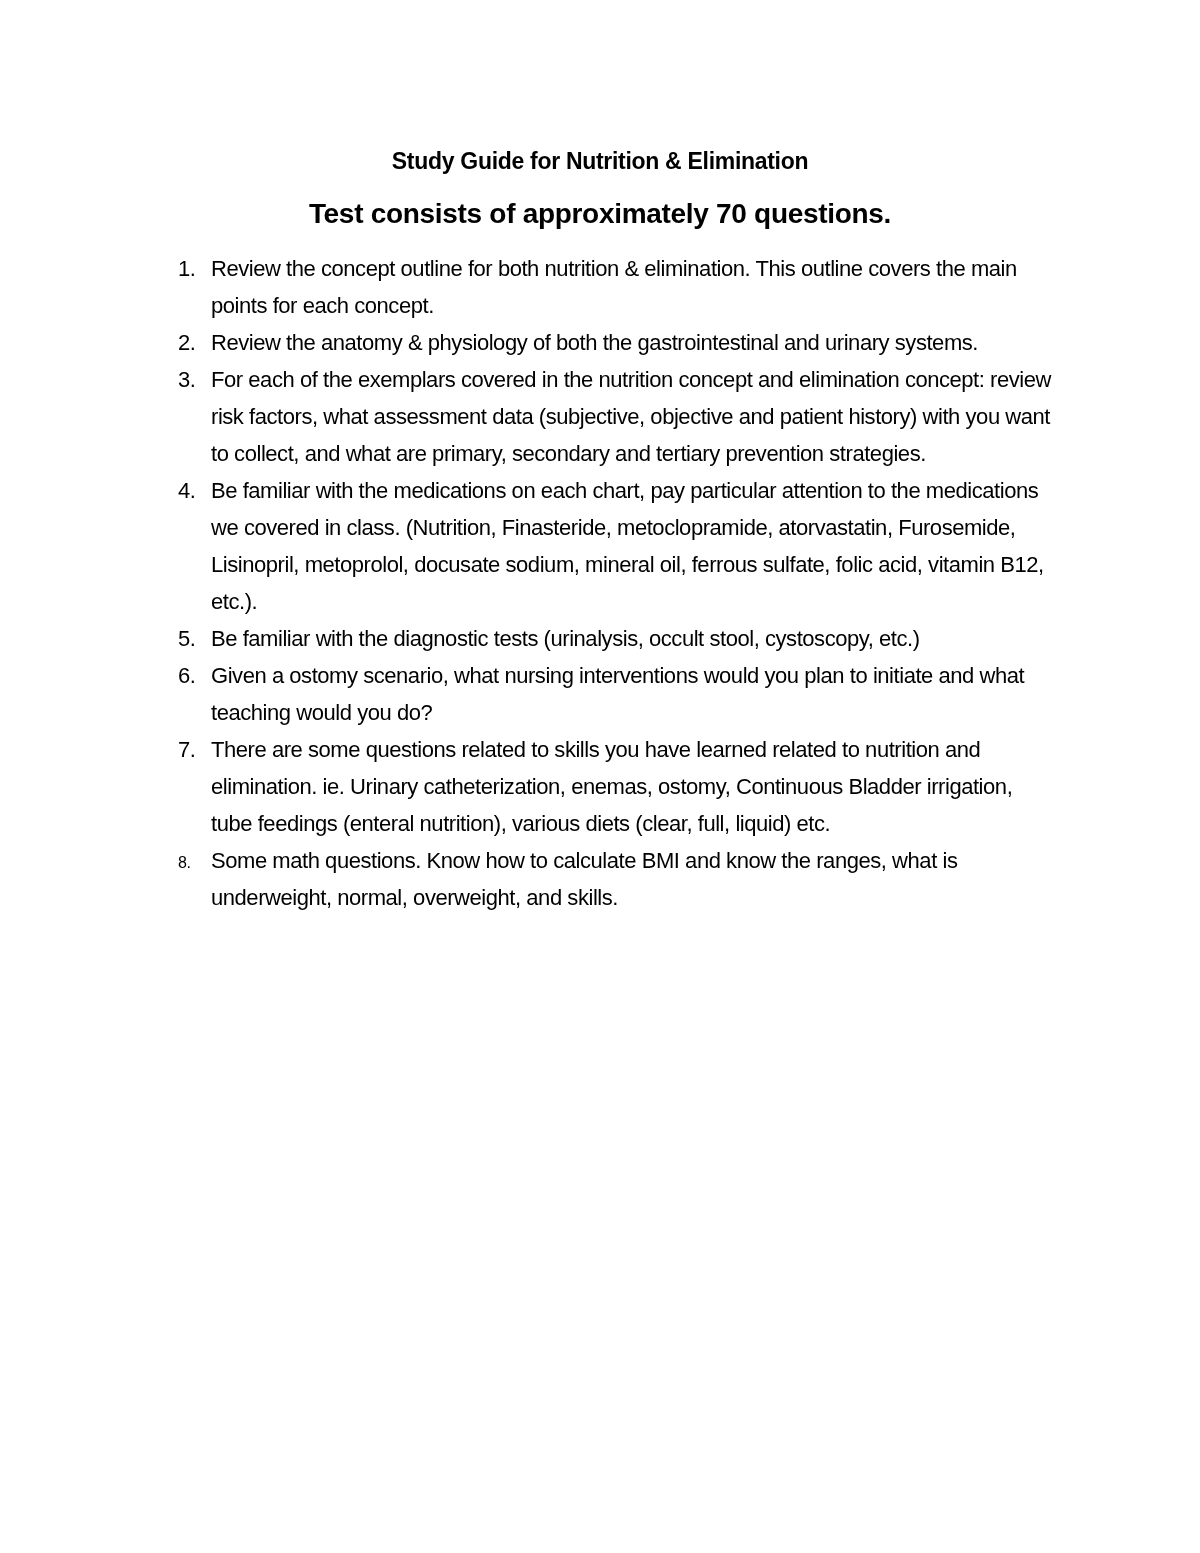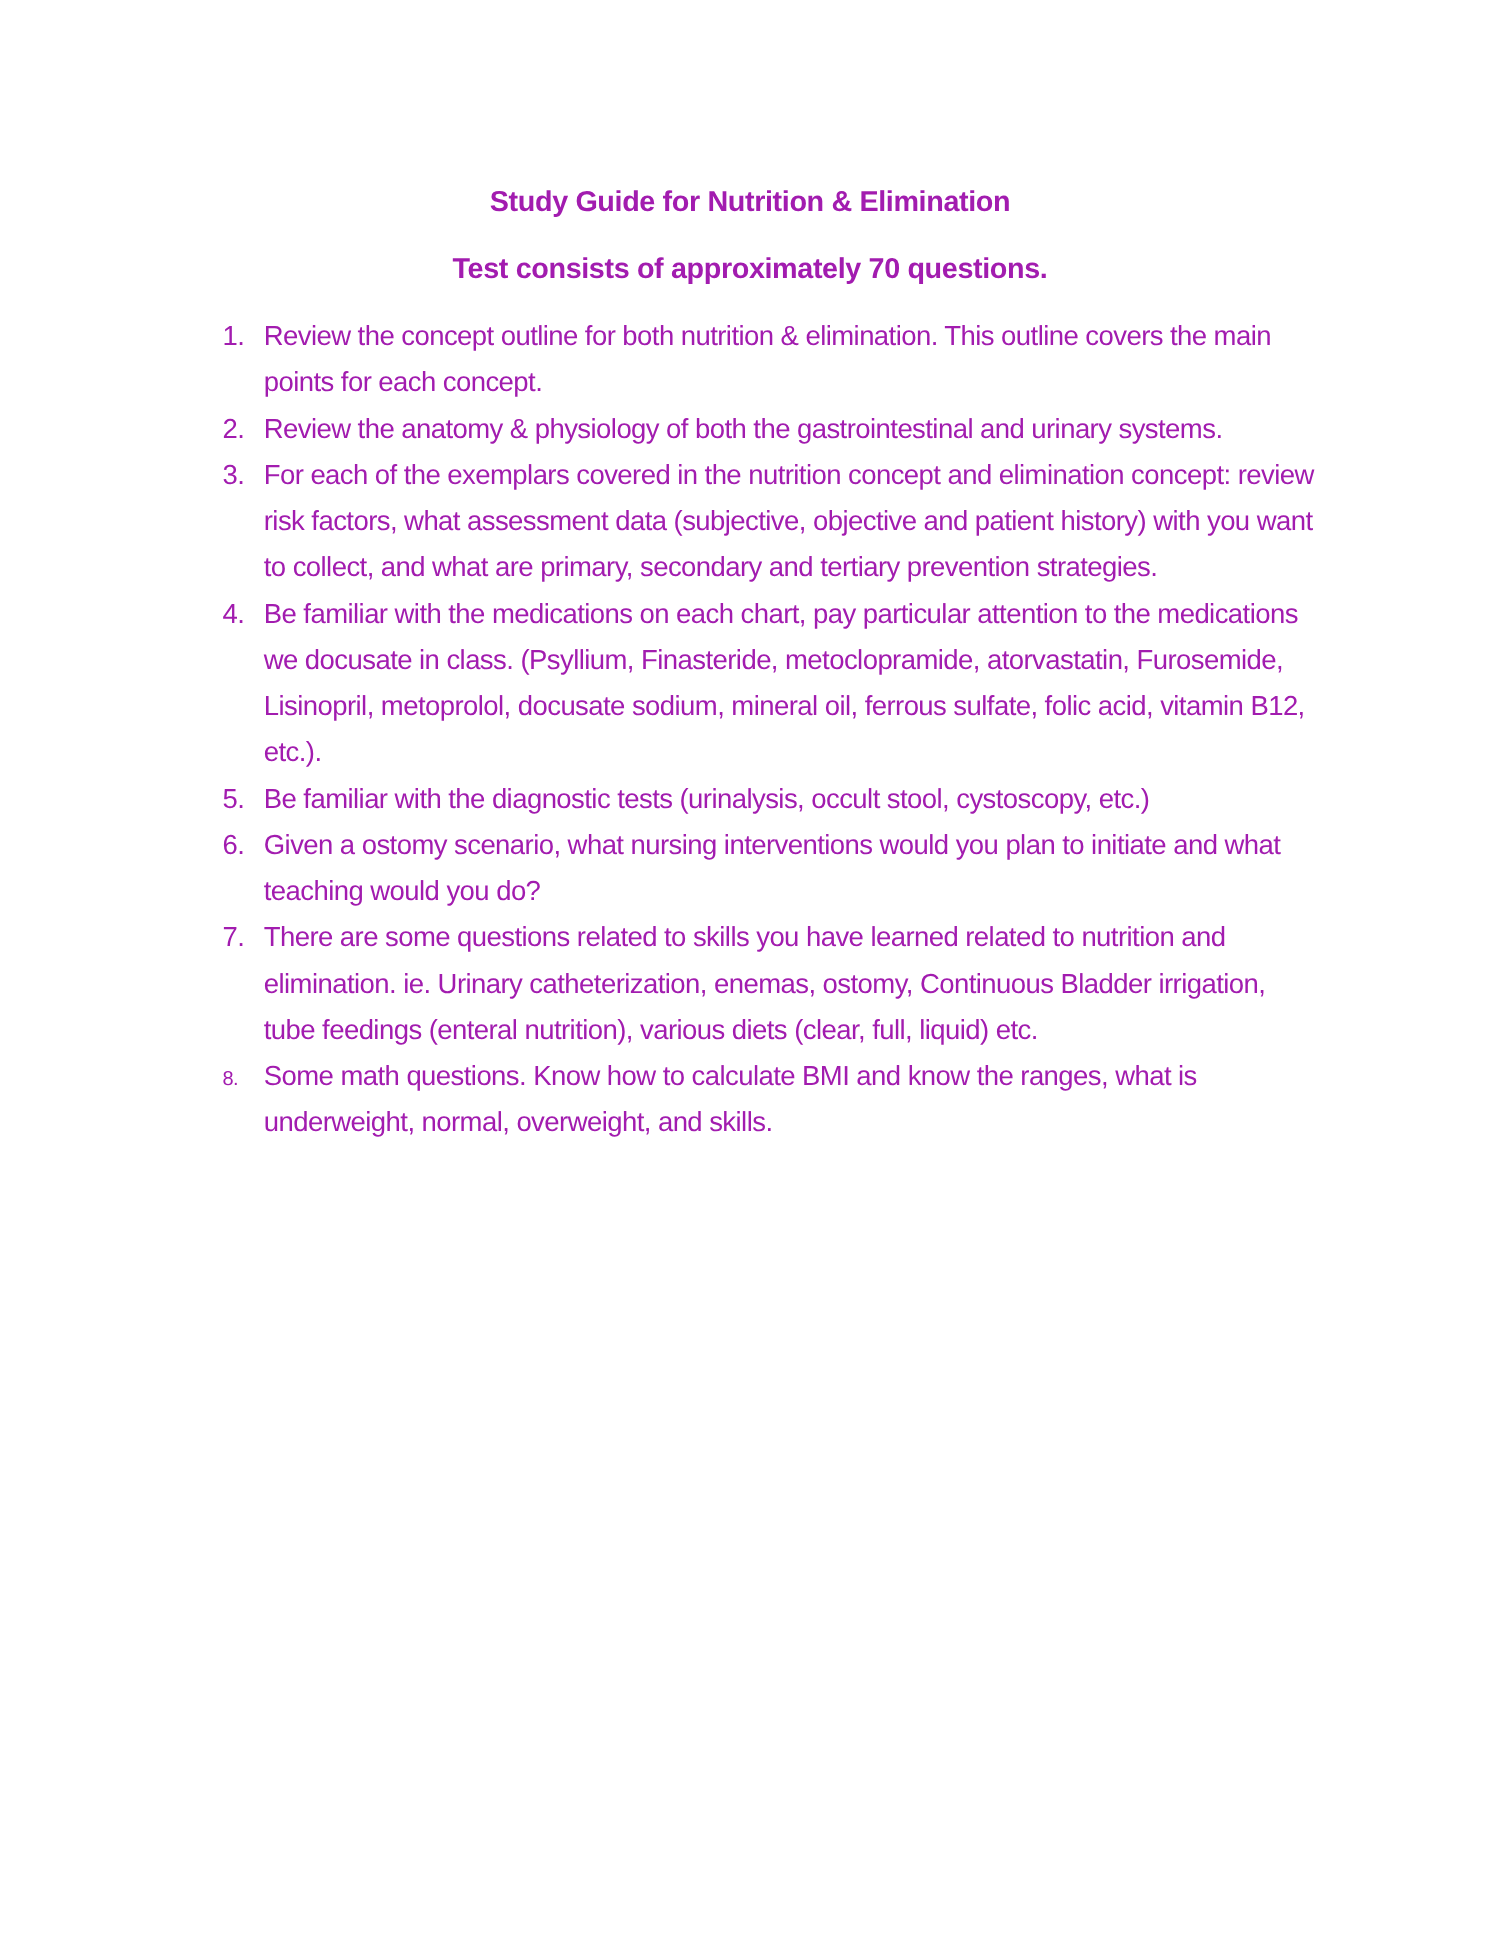--- a/index.html
+++ b/index.html
@@ -3,35 +3,35 @@
 <meta charset="utf-8">
 <style>
   * { margin: 0; padding: 0; box-sizing: border-box; }
   html, body { background: #ffffff; }
   .page {
     position: relative;
     width: 1200px;
     height: 1507px;
     margin: 0 auto;
     background: #ffffff;
-    color: #a21caf;
+    color: #000000;
     font-family: "Liberation Sans", sans-serif;
     padding-top: 146px;
     overflow: hidden;
   }
   .title {
     text-align: center;
     font-size: 23px;
     font-weight: bold;
     line-height: 30px;
     letter-spacing: -0.3px;
   }
   .subtitle {
     text-align: center;
-    font-size: 23px;
+    font-size: 28px;
     font-weight: bold;
     line-height: 30px;
     letter-spacing: -0.3px;
     margin-top: 23px;
   }
   ol.study-list {
     list-style: none;
     margin: 21px 0 0 178px;
     width: 878px;
   }
@@ -72,21 +72,21 @@
     <li>
       <span class="num">2.</span>
       <span class="txt">Review the anatomy &amp; physiology of both the gastrointestinal and urinary systems.</span>
     </li>
     <li>
       <span class="num">3.</span>
       <span class="txt">For each of the exemplars covered in the nutrition concept and elimination concept: review risk factors, what assessment data (subjective, objective and patient history) with you want to collect, and what are primary, secondary and tertiary prevention strategies.</span>
     </li>
     <li>
       <span class="num">4.</span>
-      <span class="txt">Be familiar with the medications on each chart, pay particular attention to the medications we docusate in class. (Psyllium, Finasteride, metoclopramide, atorvastatin, Furosemide, Lisinopril, metoprolol, docusate sodium, mineral oil, ferrous sulfate, folic acid, vitamin B12, etc.).</span>
+      <span class="txt">Be familiar with the medications on each chart, pay particular attention to the medications we covered in class. (Nutrition, Finasteride, metoclopramide, atorvastatin, Furosemide, Lisinopril, metoprolol, docusate sodium, mineral oil, ferrous sulfate, folic acid, vitamin B12, etc.).</span>
     </li>
     <li>
       <span class="num">5.</span>
       <span class="txt">Be familiar with the diagnostic tests (urinalysis, occult stool, cystoscopy, etc.)</span>
     </li>
     <li>
       <span class="num">6.</span>
       <span class="txt">Given a ostomy scenario, what nursing interventions would you plan to initiate and what teaching would you do?</span>
     </li>
     <li>

